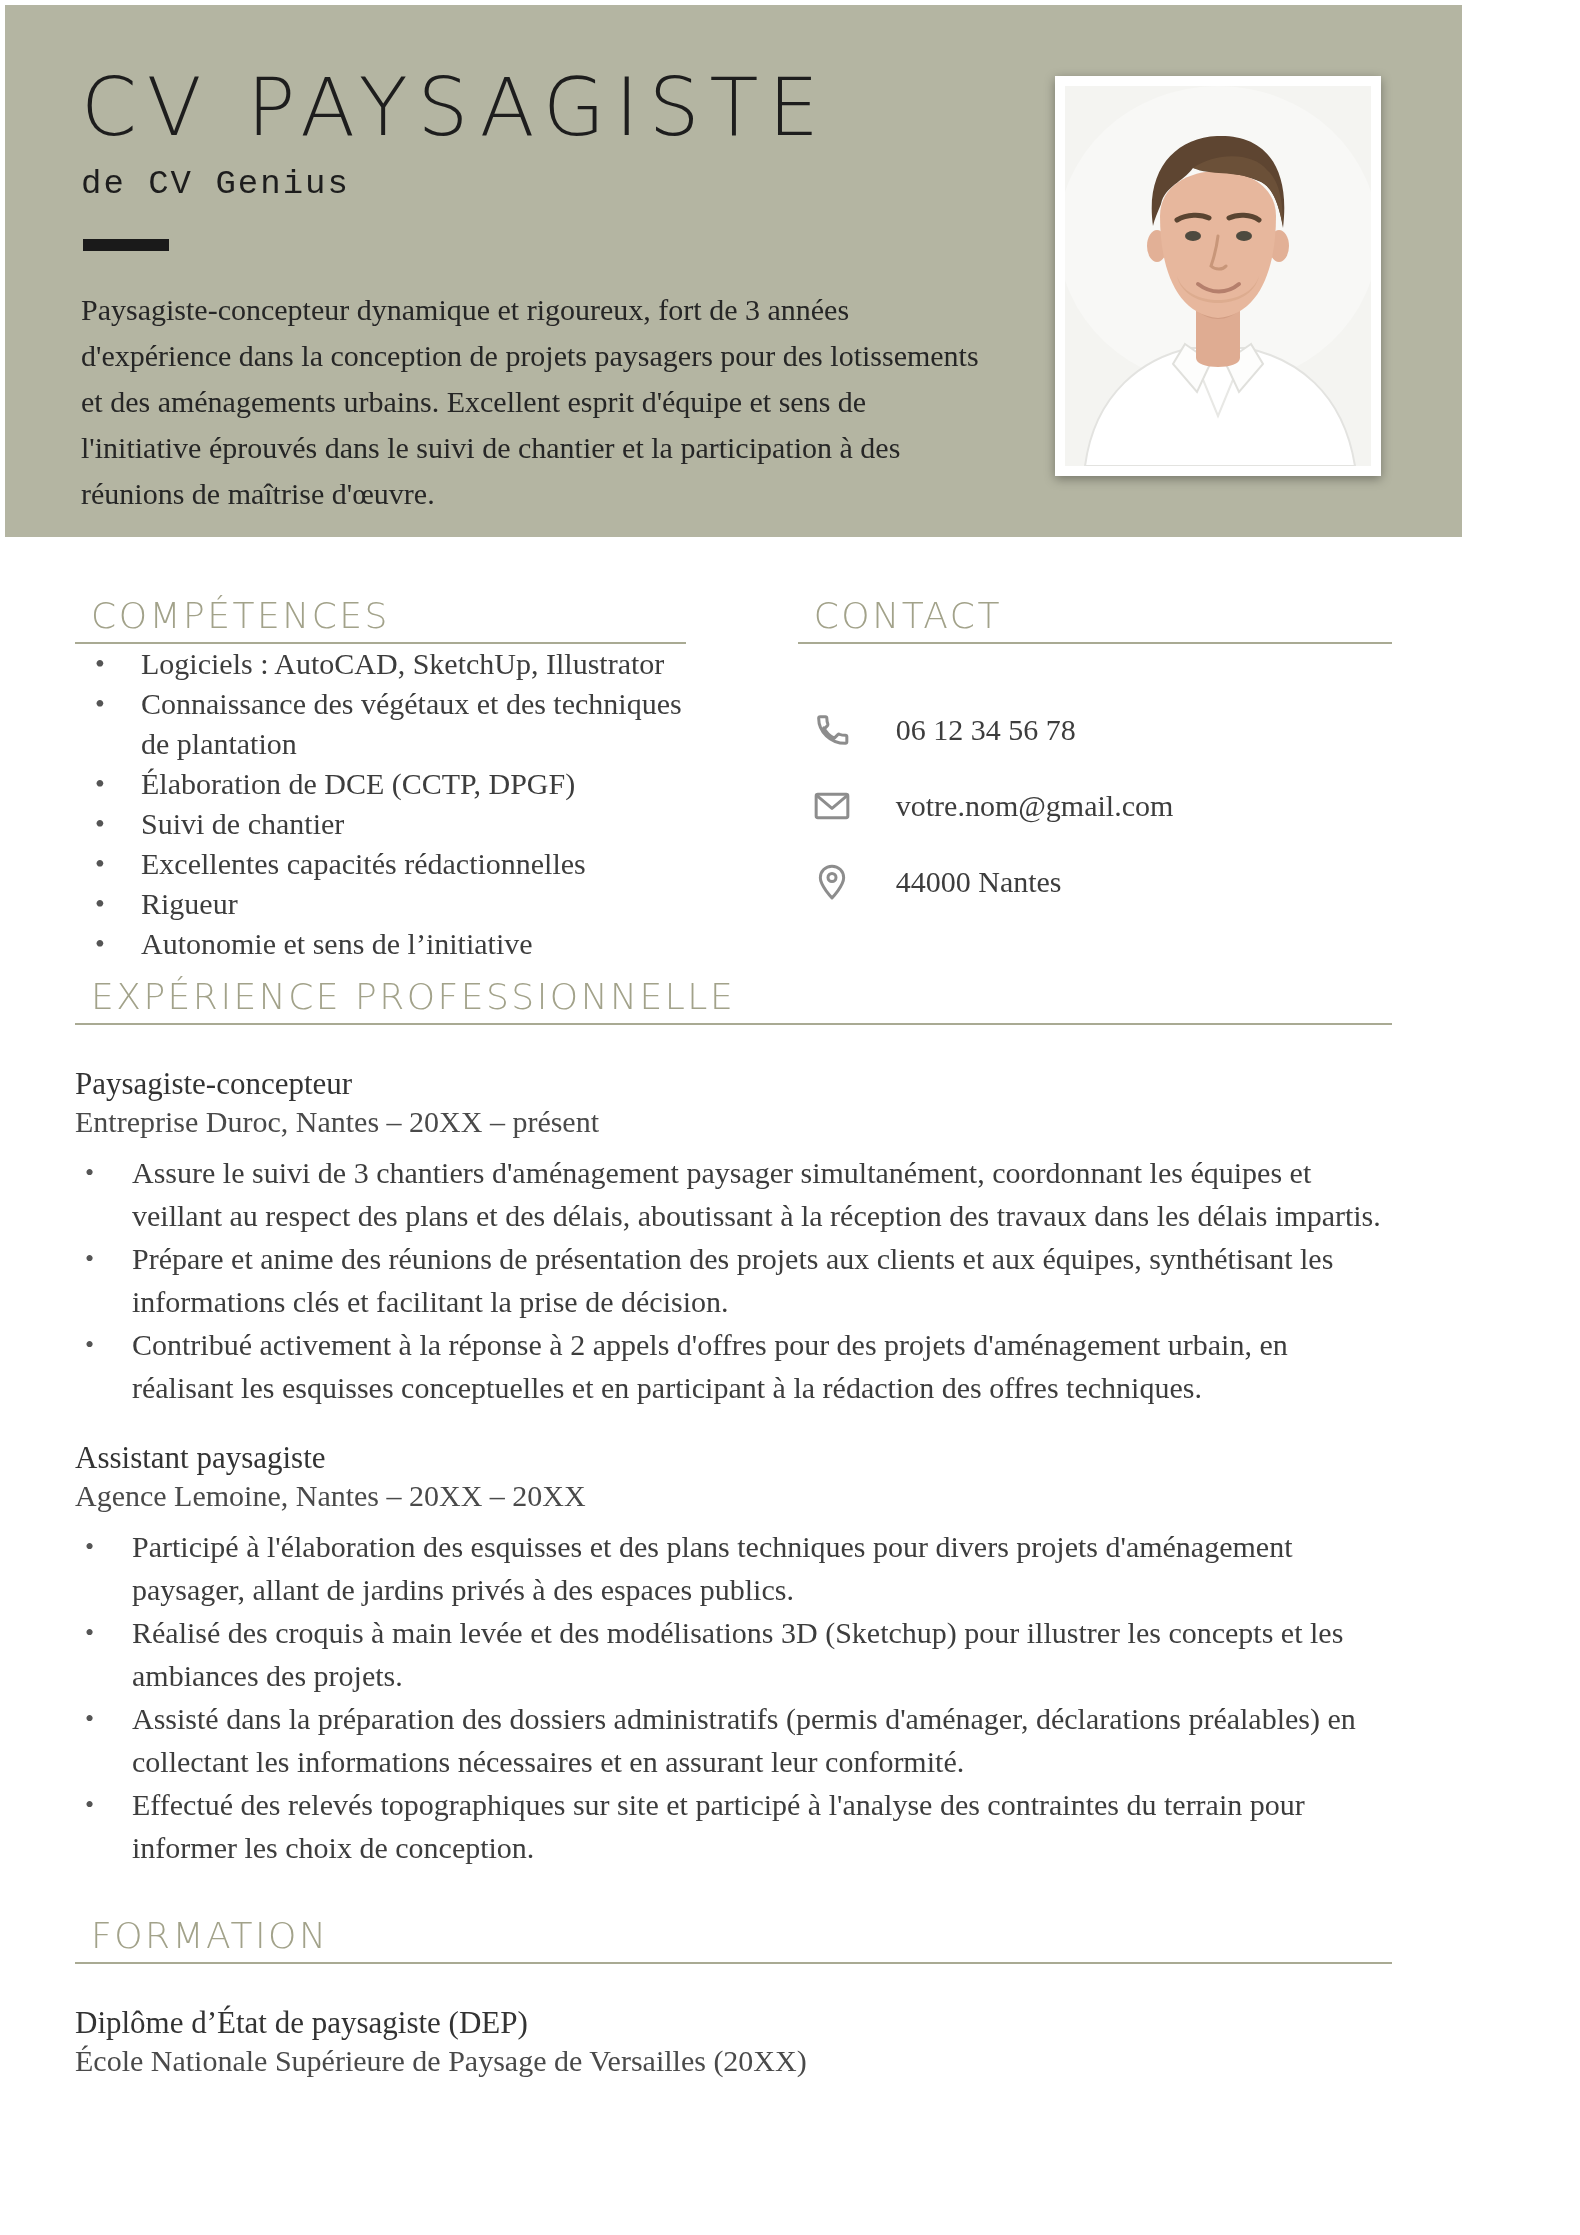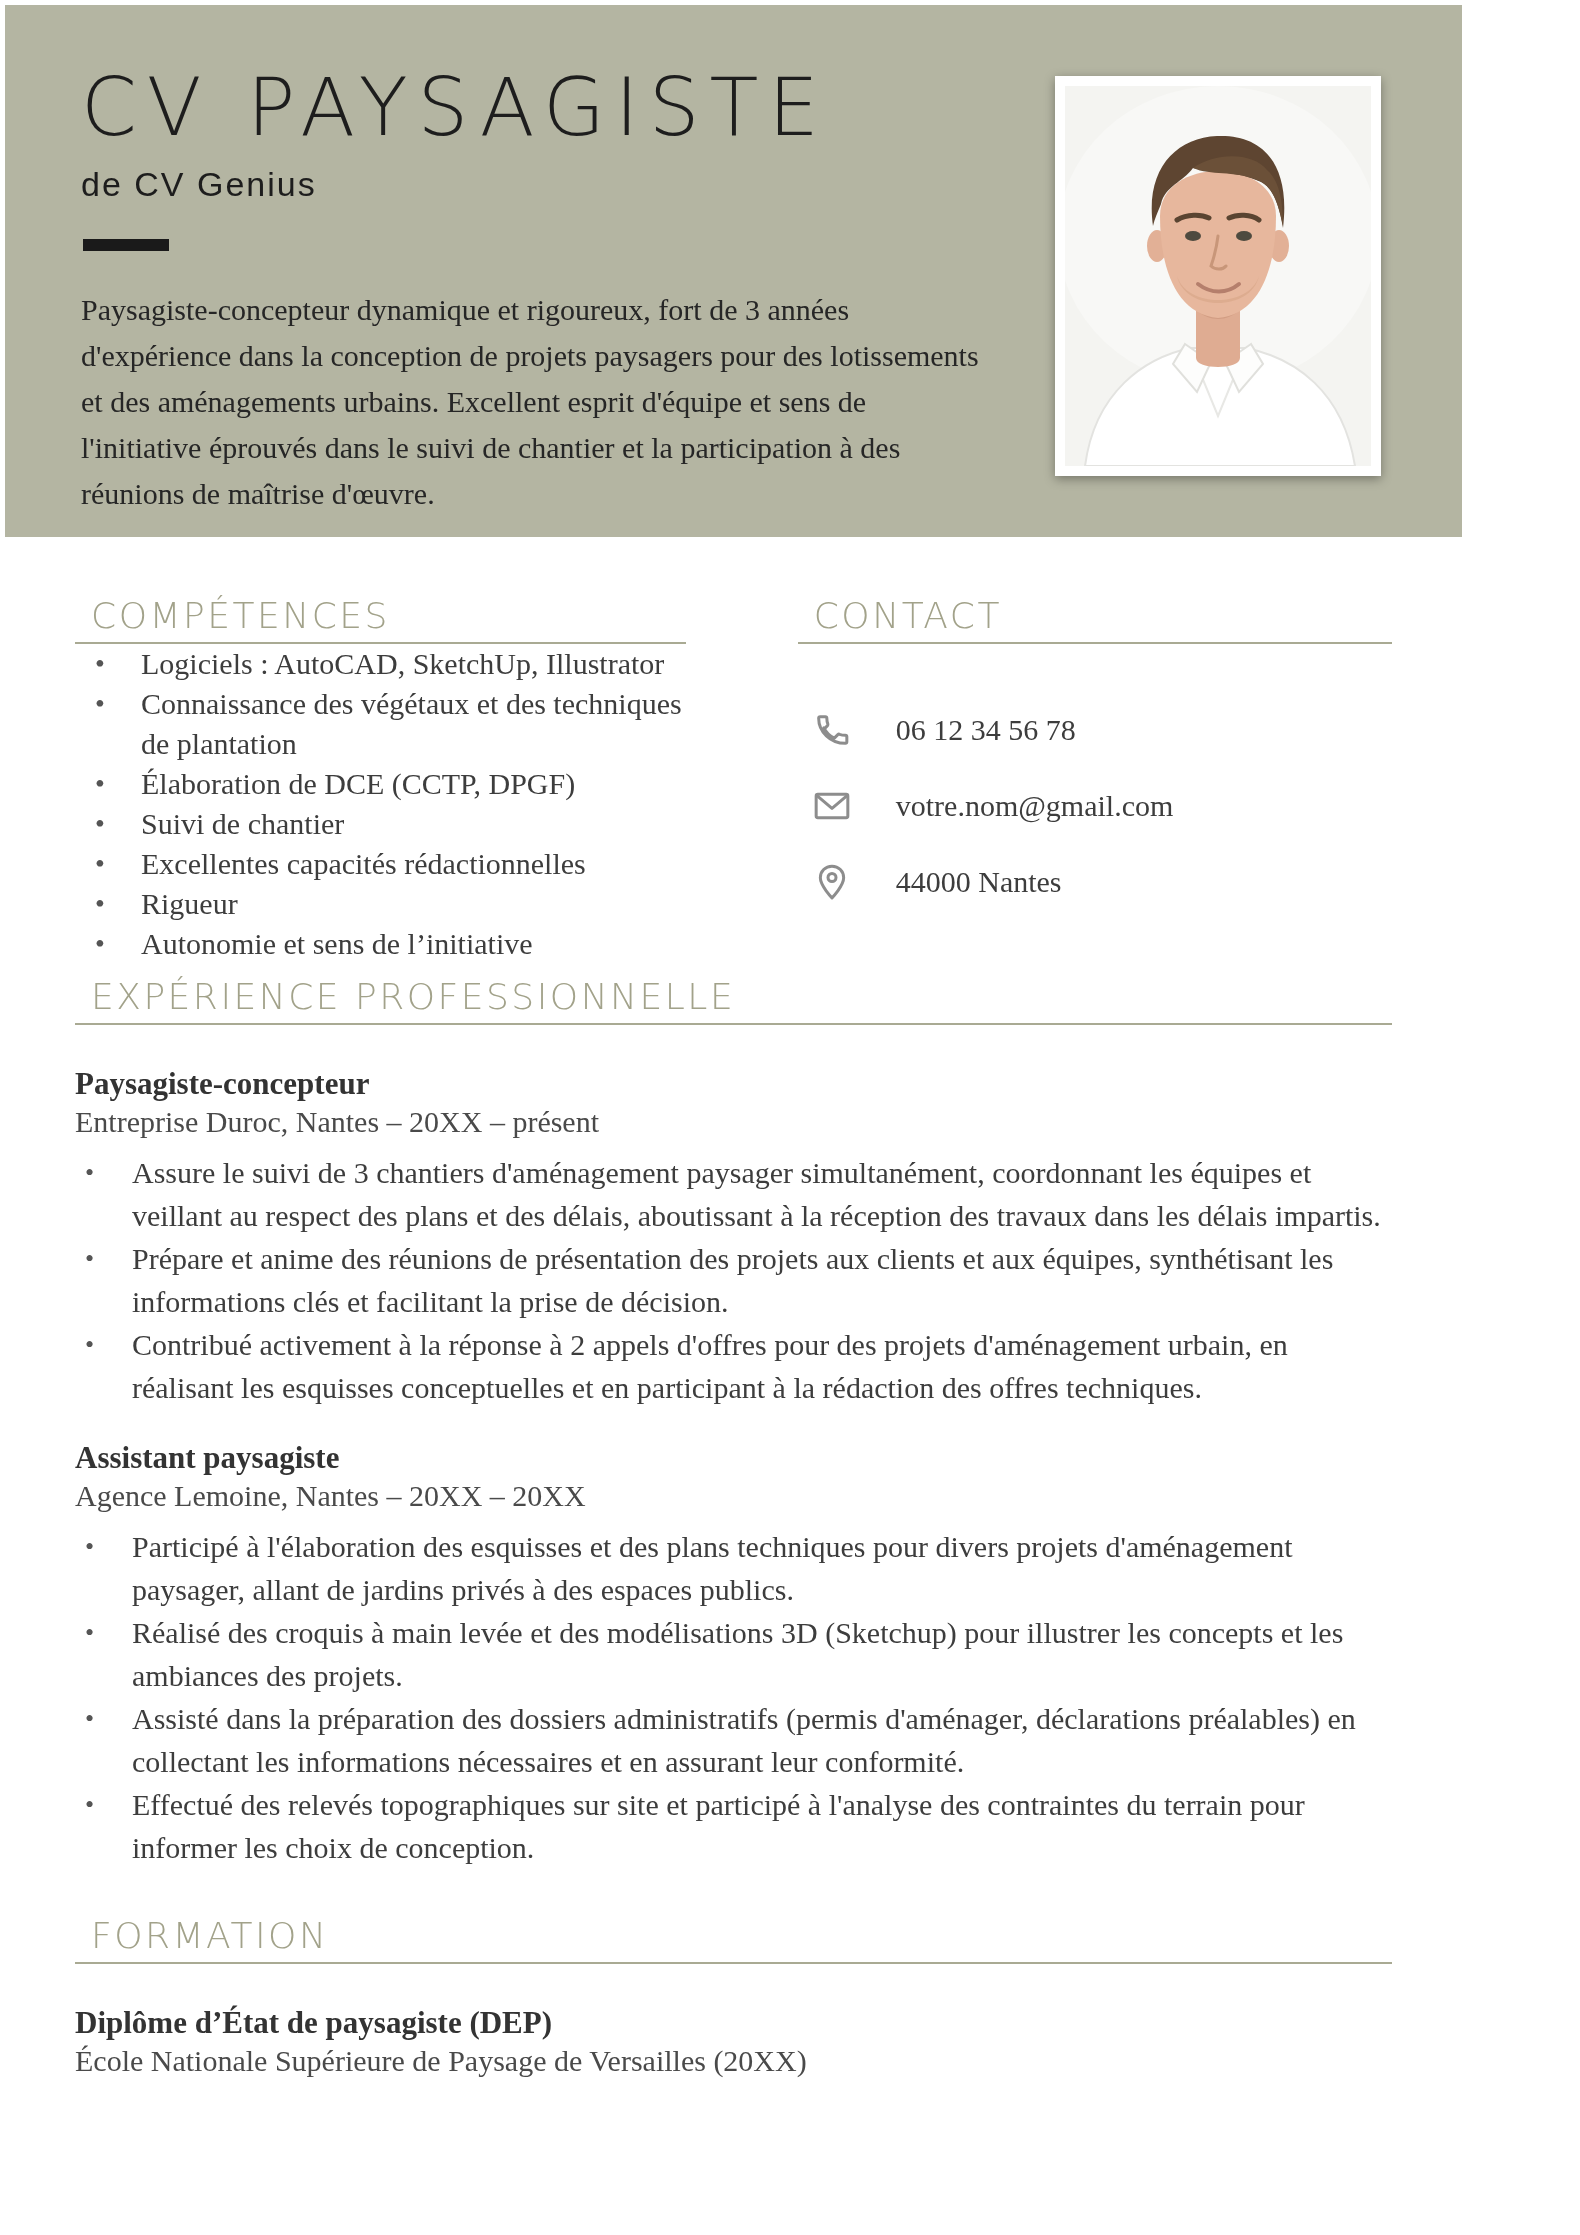--- a/index.html
+++ b/index.html
@@ -13,21 +13,21 @@
   .banner {
     position:relative; margin:5px 5px 0 5px; height:532px;
     background:#b4b5a2; padding:55px 0 0 76px;
   }
   .title {
     font-family:"DejaVu Sans", sans-serif; font-weight:200;
     font-size:80px; line-height:96px; letter-spacing:10px;
     color:#1d1d1d;
   }
   .subtitle {
-    font-family:Liberation Sans, sans-serif; font-weight:400;
+    font-family:Liberation Mono, monospace; font-weight:400;
     font-size:34px; line-height:41px; letter-spacing:2px;
     color:#1d1d1d; margin-top:8px;
   }
   .accent-bar {
     width:86px; height:12px; background:#1a1a1a;
     margin:34px 0 0 2px;
   }
   .summary {
     margin-top:36px; width:1050px;
     font-size:30px; line-height:46px; color:#262626;
@@ -61,21 +61,21 @@
   
   .contact { margin-top:66px; }
   .contact-row { display:flex; align-items:center; margin-bottom:36px;text-align:right; }
   .contact-row .cicon { width:40px; height:40px; margin-left:14px; flex:0 0 auto; }
   .contact-row .cicon svg { width:40px; height:40px; display:block; stroke:#8d8d8d; fill:none; stroke-width:1.8; stroke-linecap:round; stroke-linejoin:round; }
   .contact-row .cvalue { margin-left:44px; font-size:30px; color:#3d3d3d; }
   
   .section { margin-top:12px; }
   .job1 { margin-top:40px; }
   .job2 { margin-top:30px; }
-  .job-title { font-size:31px; line-height:38px; font-weight:bold; color:#333333; }
+  .job-title { font-size:31px; line-height:38px; font-weight:normal; color:#333333; }
   .job-meta  { font-size:30px; line-height:38px; color:#4a4a4a; }
   .bullets { list-style:none; margin-top:10px; }
   .bullets li {
     position:relative; padding-left:57px; font-size:30px; line-height:43px; color:#3d3d3d;
   }
   .bullets li::before {
     content:"•"; position:absolute; left:10px; top:0;
     color:#555; font-size:26px;
   }
   .formation-block { margin-top:40px; }

